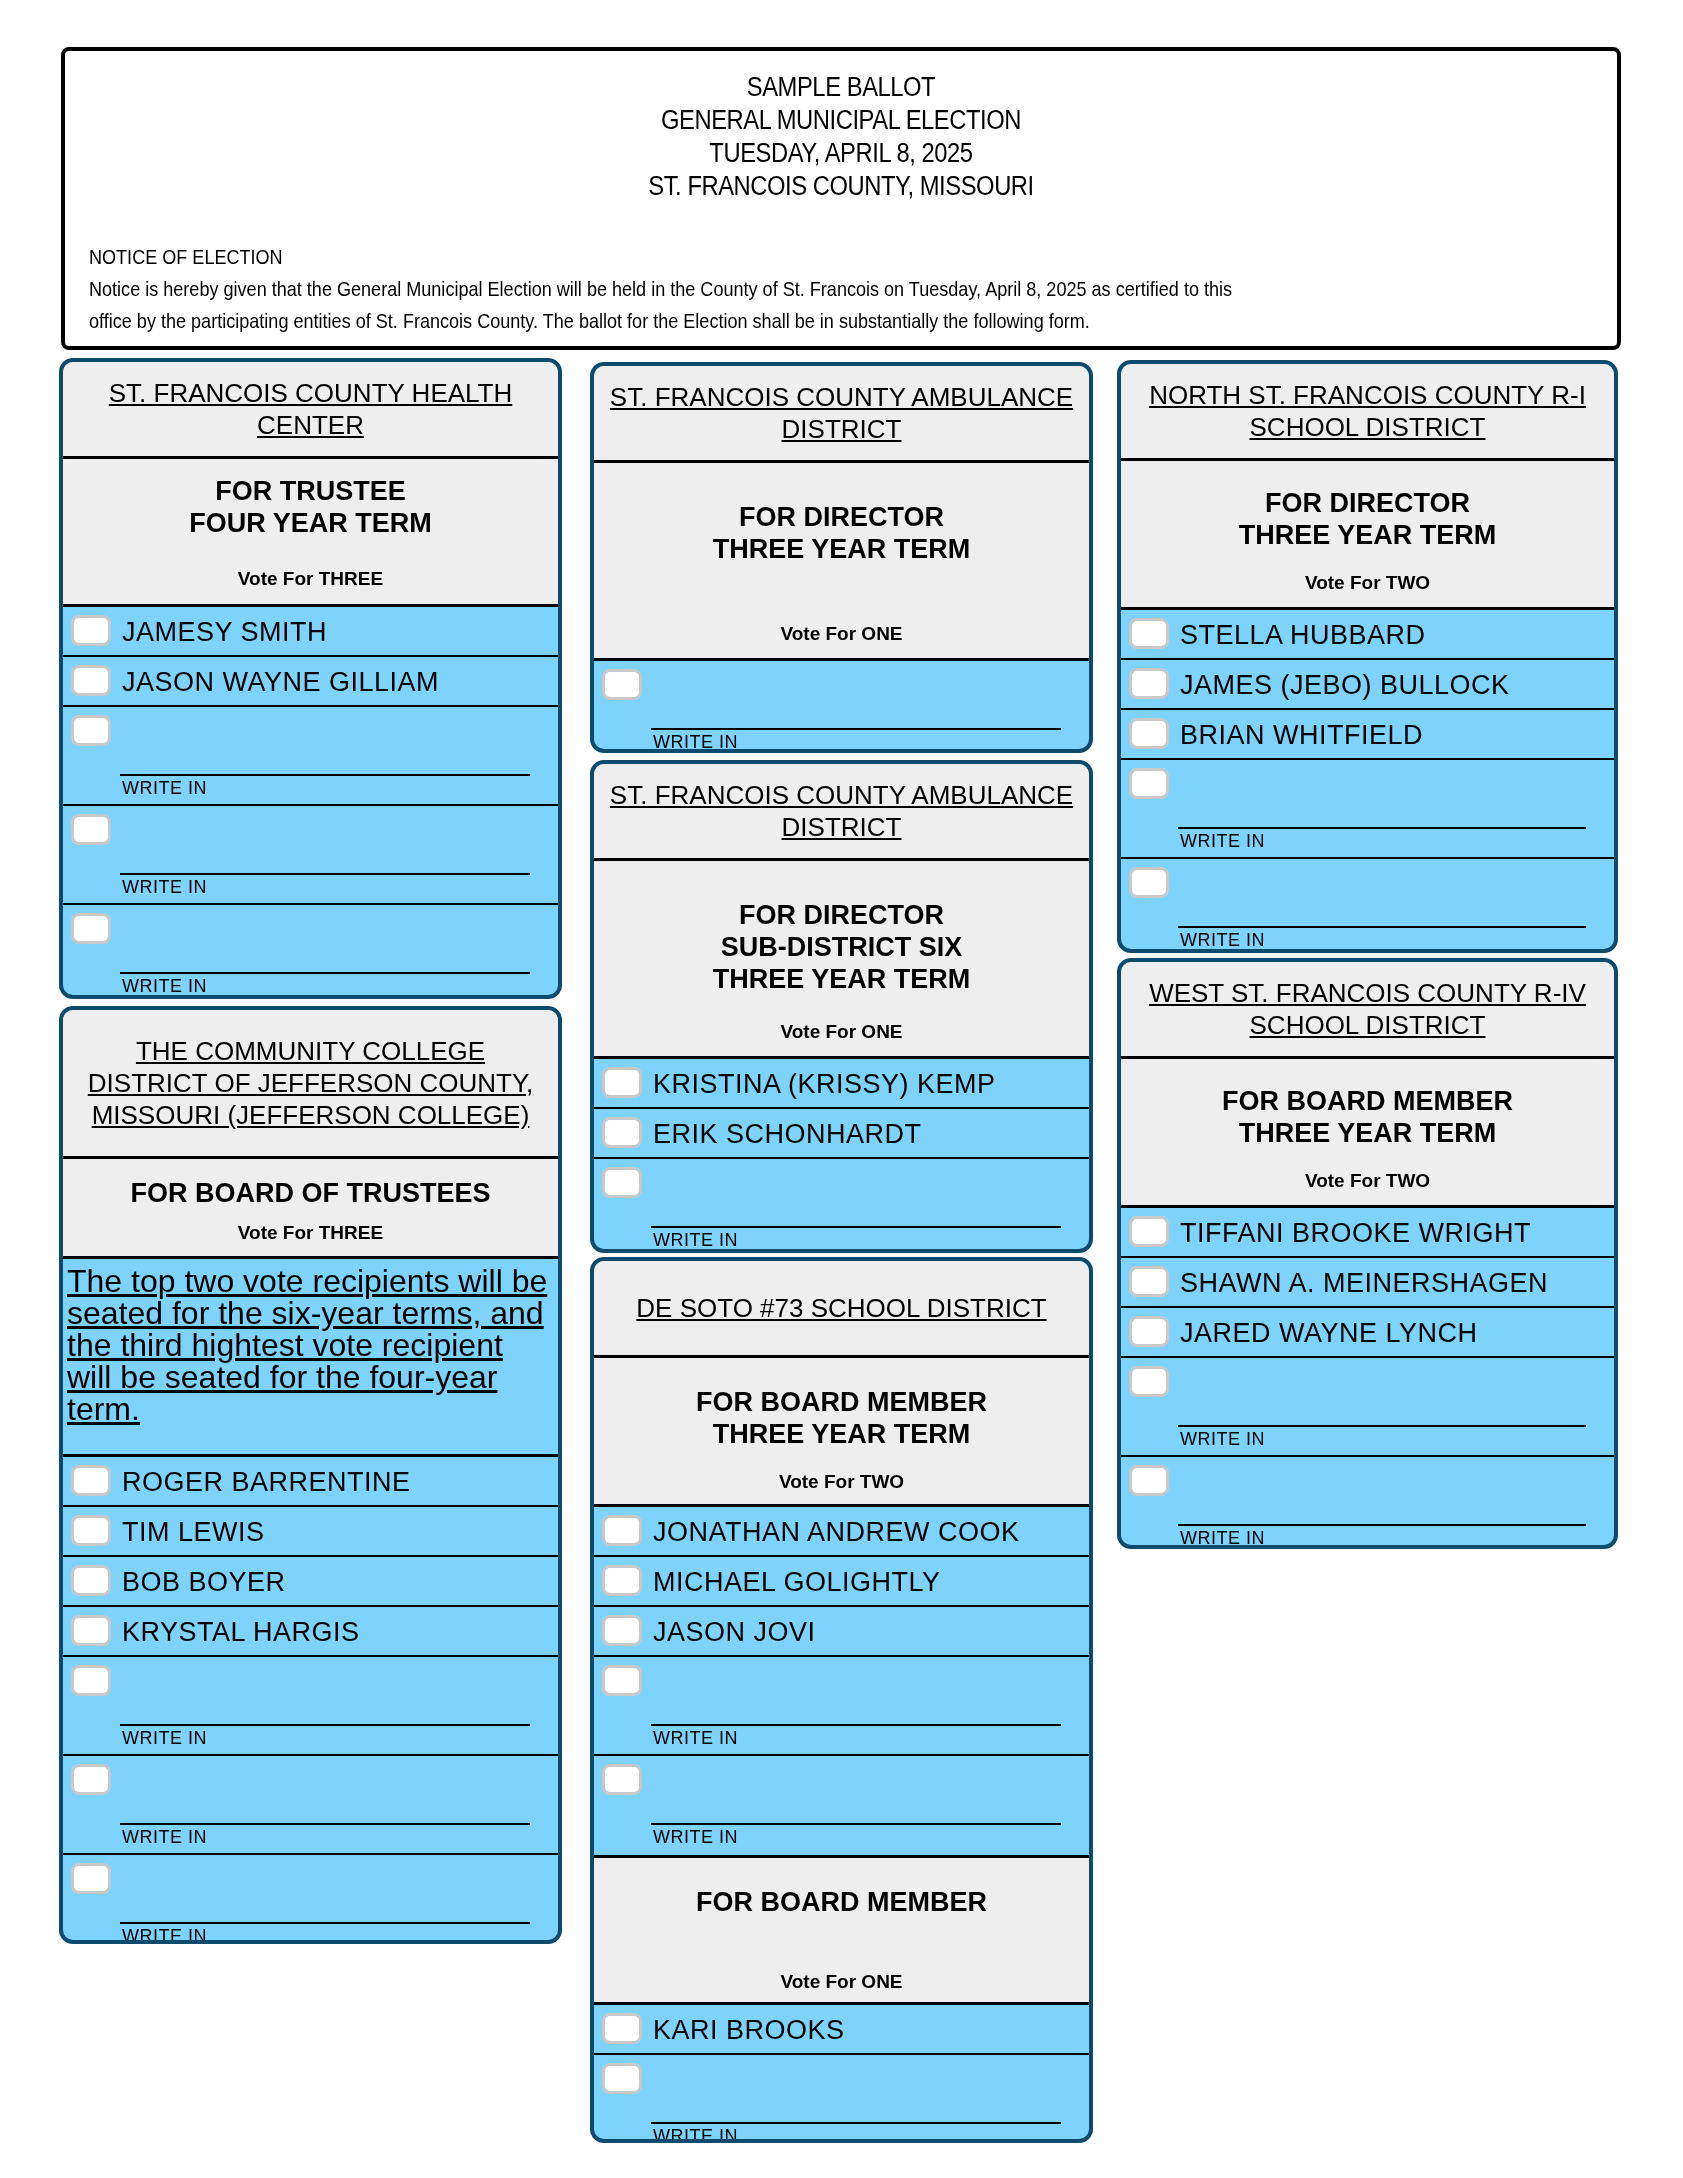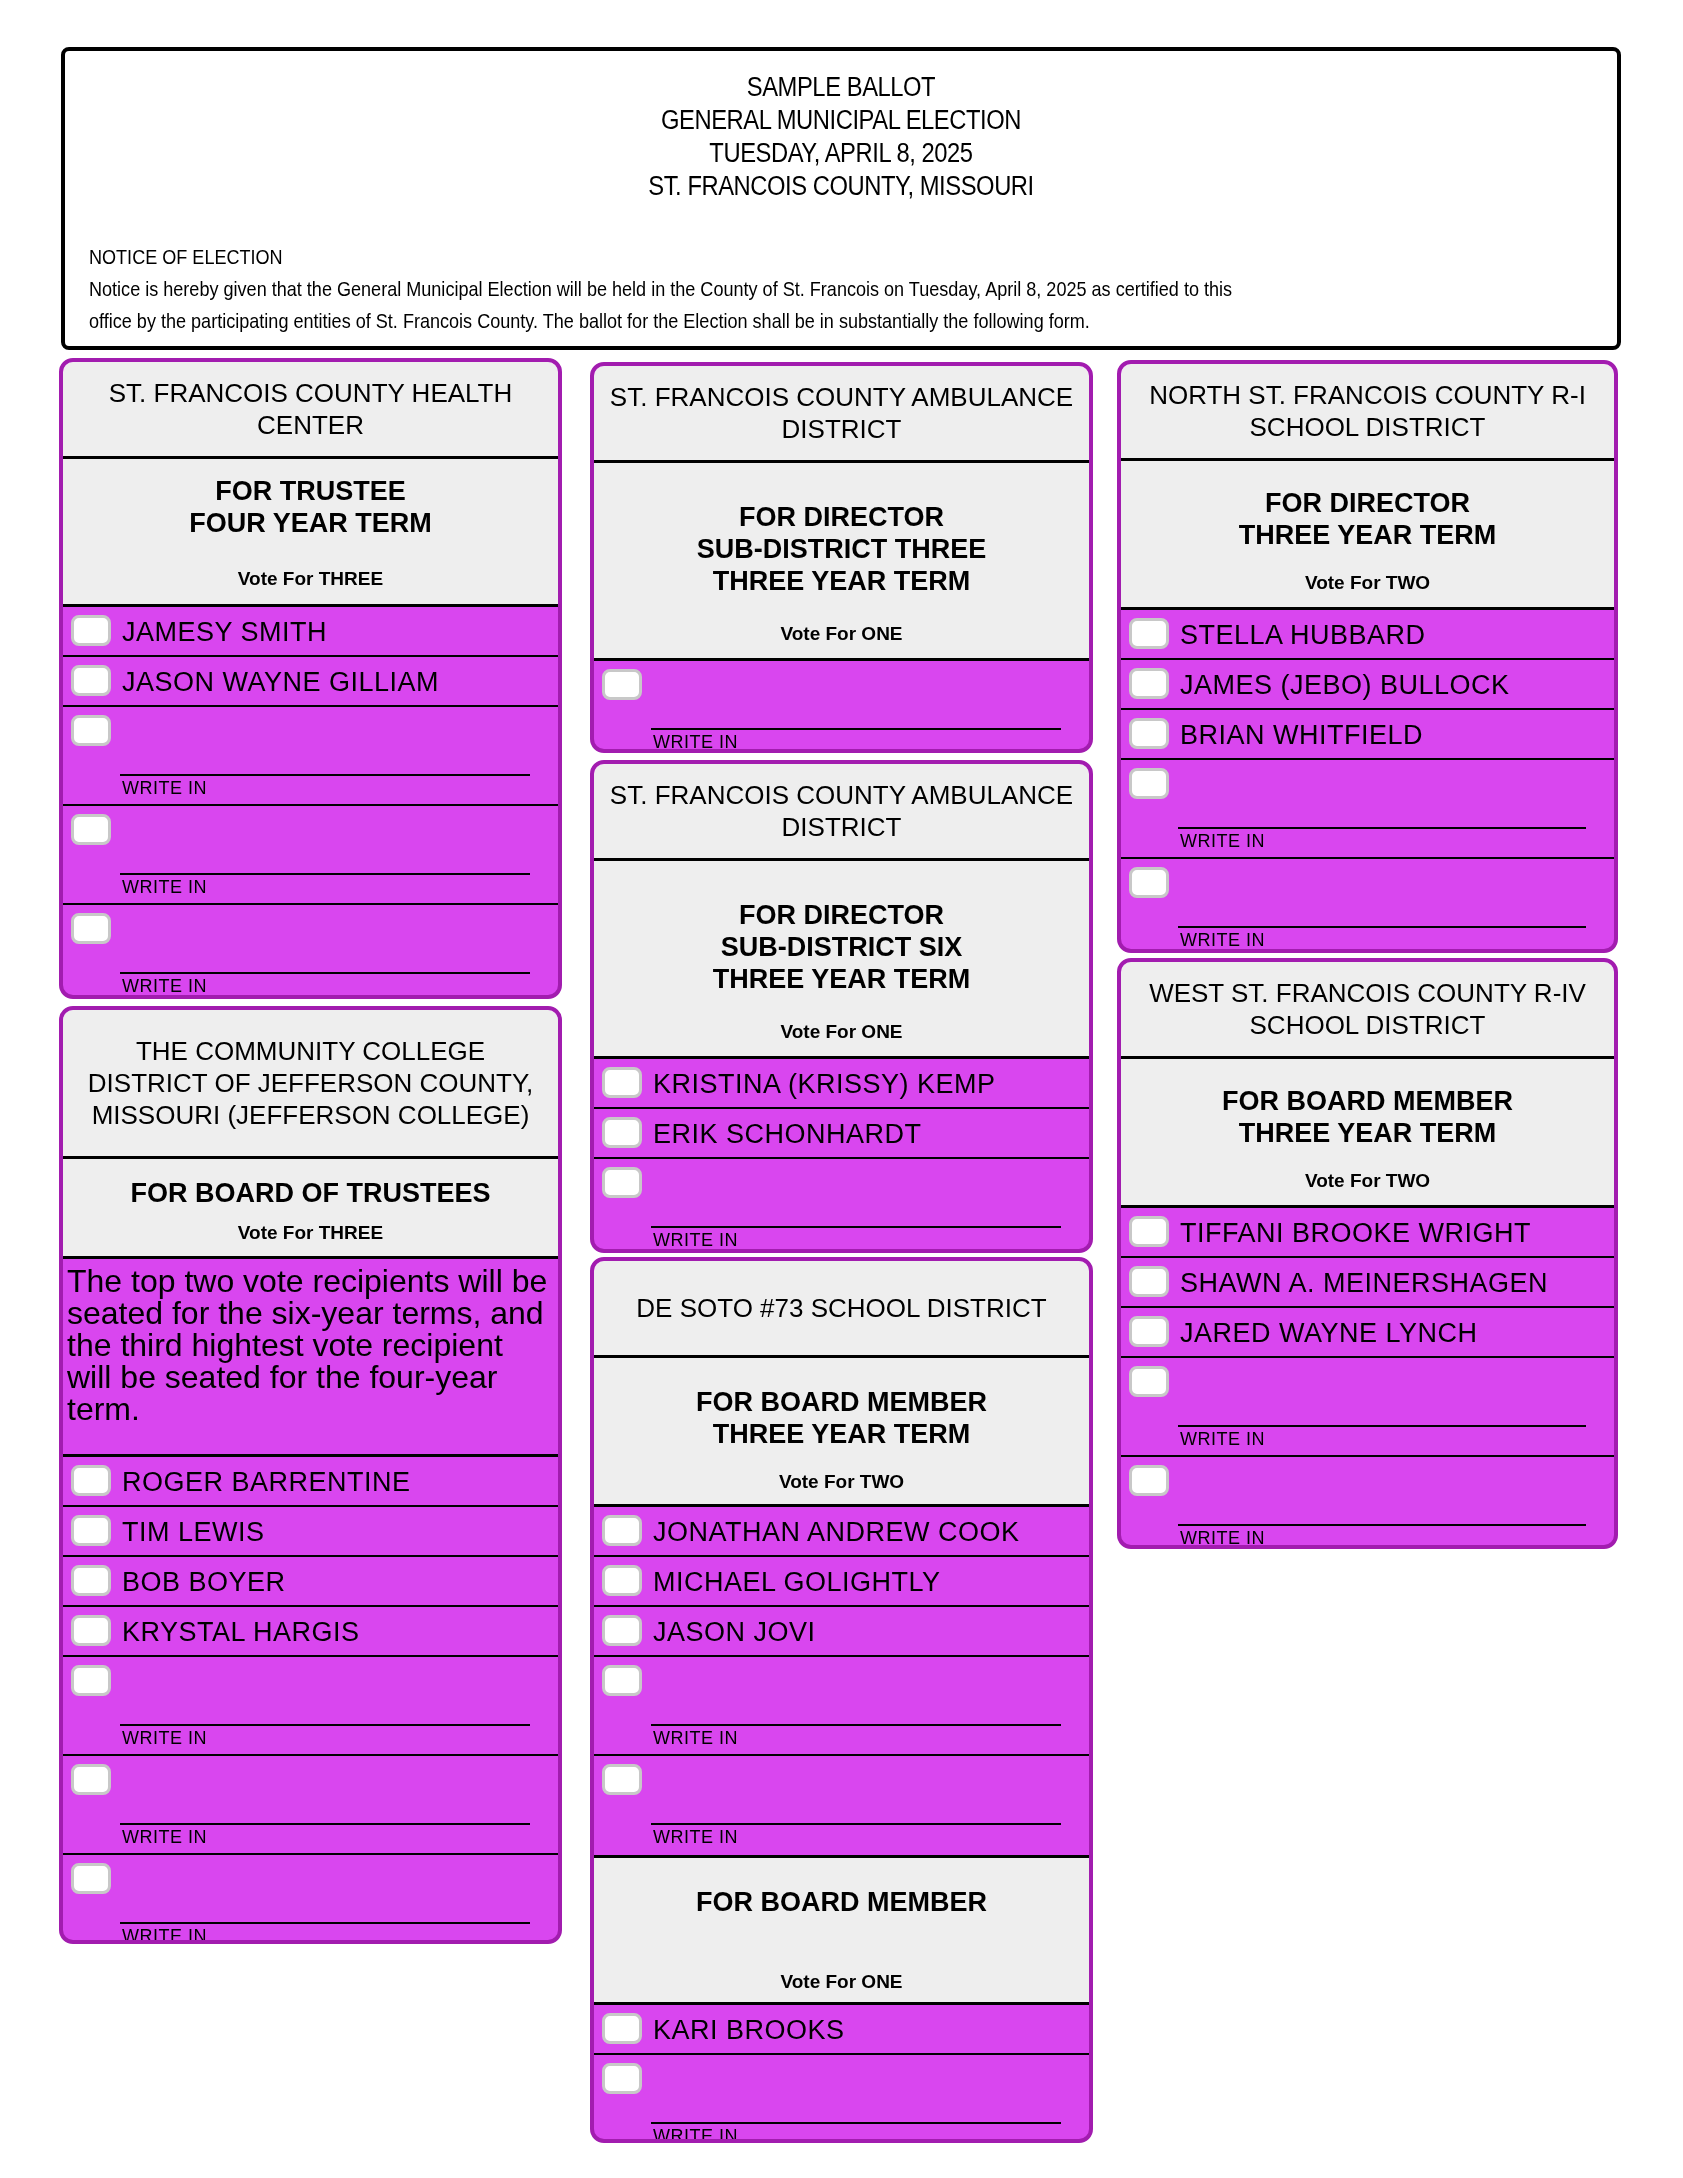--- a/index.html
+++ b/index.html
@@ -15,22 +15,22 @@
     font-size: 27px; line-height: 33px; letter-spacing: -0.5px;
     transform: scaleX(0.88); transform-origin: center;
   }
   .notice { position: absolute; left: 24px; top: 190px; right: 24px; }
   .notice-label, .notice-line {
     font-size: 21px; line-height: 32px; white-space: nowrap;
     transform: scaleX(0.86); transform-origin: left center;
   }
 
   .section {
-    position: absolute; border: 4px solid #a21caf; border-radius: 14px;
-    background: #d946ef; overflow: hidden;
+    position: absolute; border: 4px solid #0c4a6e; border-radius: 14px;
+    background: #7dd3fc; overflow: hidden; text-decoration: underline;
   }
   .band-title {
     background: #eeeeee; border-bottom: 3px solid #000;
     display: flex; align-items: center; justify-content: center; text-align: center;
     font-size: 26px; line-height: 32px; padding: 0 2px;
   }
   .band-race {
     background: #eeeeee; border-bottom: 3px solid #000; position: relative;
     text-align: center;
   }
@@ -169,21 +169,20 @@
 <div class="section" style="left:590px; top:362px; width:503px; height:391px;">
   <div class="band-title" style="height:97px;">
     <div>
       <div>ST. FRANCOIS COUNTY AMBULANCE</div>
       <div>DISTRICT</div>
     </div>
   </div>
   <div class="band-race" style="height:198px;">
     <div class="race-title" style="top:38px;">
       <div>FOR DIRECTOR</div>
-      <div>SUB-DISTRICT THREE</div>
       <div>THREE YEAR TERM</div>
     </div>
     <div class="vote-for" style="top:160px;">Vote For ONE</div>
   </div>
   <div>
     <div class="writein-row">
         <span class="oval"></span>
         <span class="writein-line"></span>
         <span class="writein-label">WRITE IN</span>
       </div>

